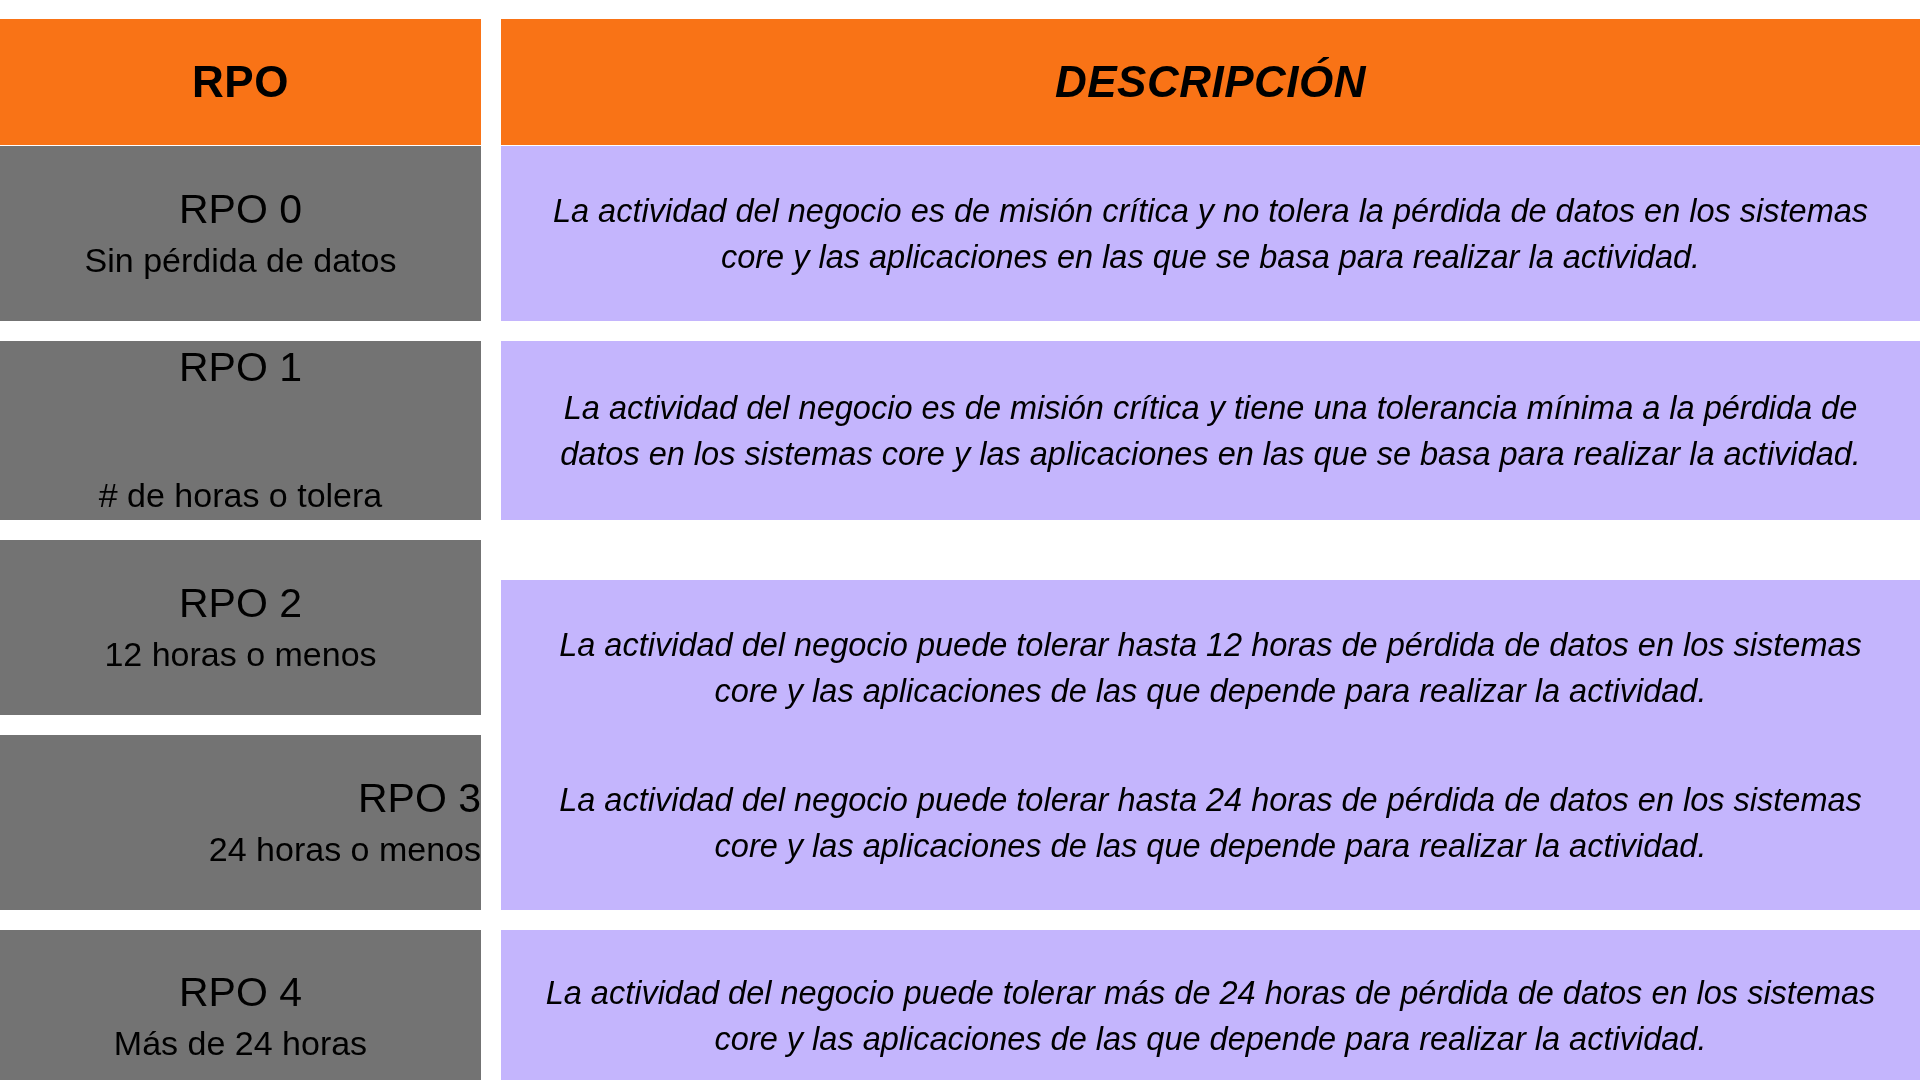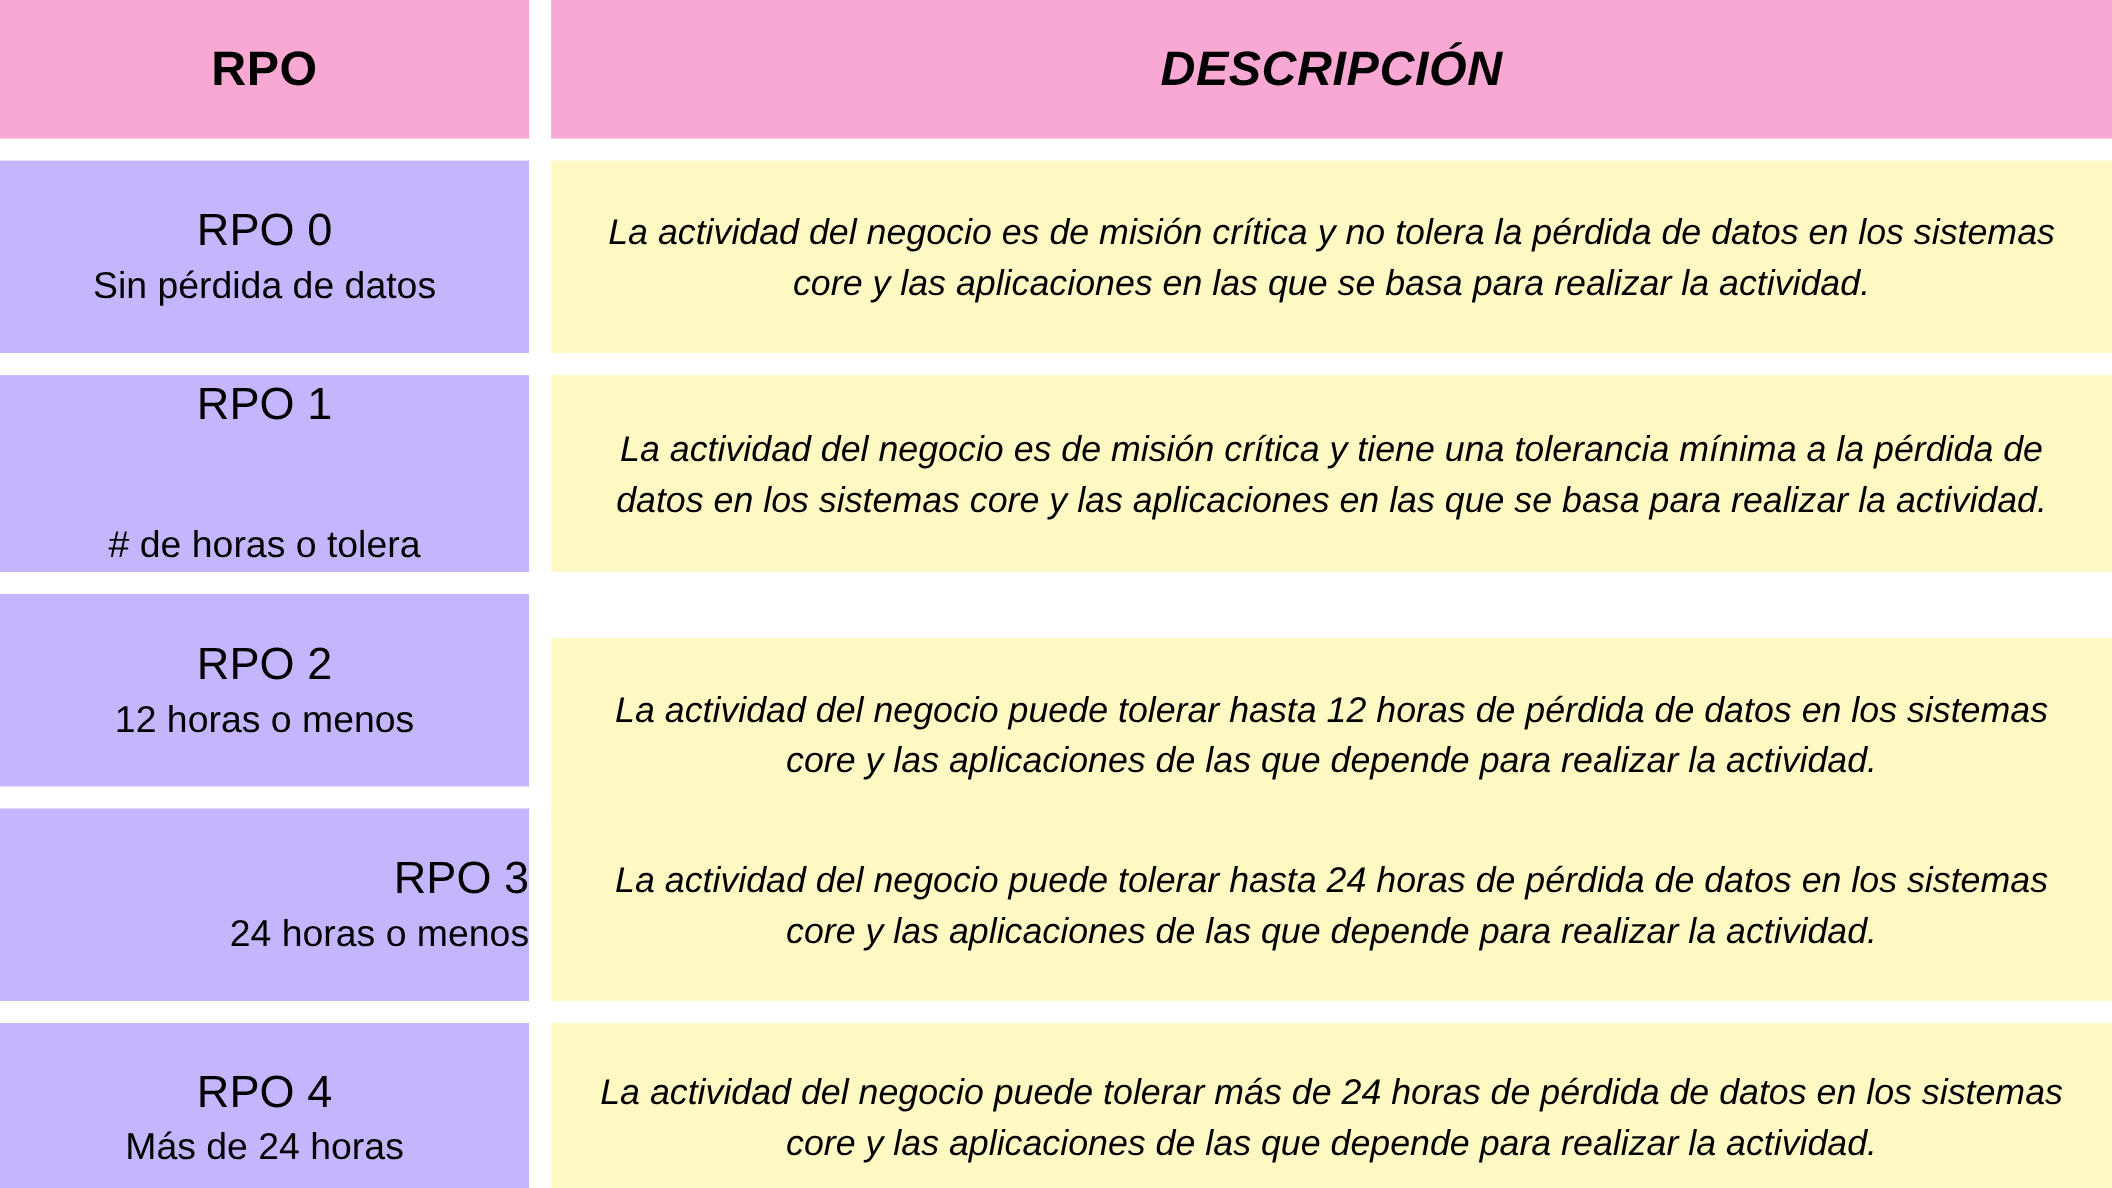--- a/index.html
+++ b/index.html
@@ -21,23 +21,23 @@
       position: absolute;
       box-sizing: border-box;
       display: flex;
       flex-direction: column;
       align-items: center;
       justify-content: center;
       text-align: center;
     }
     .col-left { left: 0; width: 481px; }
     .col-right { left: 501px; width: 1419px; font-style: italic; }
-    .head { background: #f9a8d4; }
-    .left { background: #c4b5fd; }
-    .right { background: #fef9c3; }
+    .head { background: #f97316; margin-top: 19px; }
+    .left { background: #737373; }
+    .right { background: #c4b5fd; }
     .head-label {
       font-weight: bold;
       font-size: 44px;
       letter-spacing: 0.5px;
     }
     .rpo-title {
       font-size: 41px;
       line-height: 52px;
     }
     .rpo-sub {

